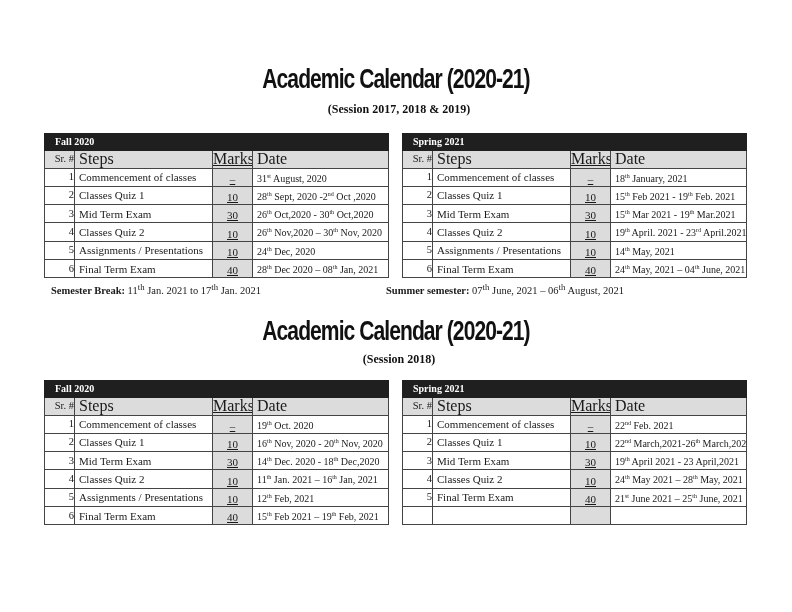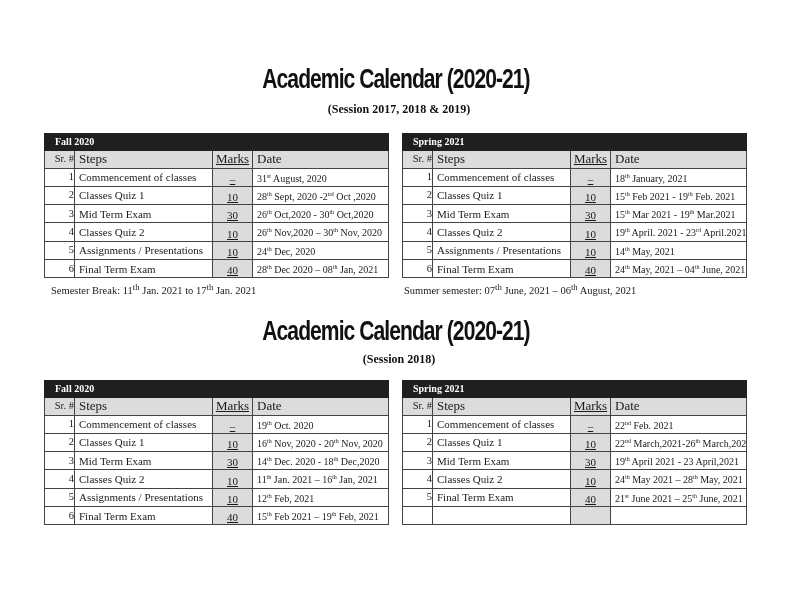--- a/index.html
+++ b/index.html
@@ -10,29 +10,29 @@
            font-size:27px; letter-spacing:-1.2px; transform:scaleX(0.78); transform-origin:center;
            color:#111; line-height:30px; }
   .subtitle { position:absolute; left:3px; width:792px; text-align:center;
               font-weight:bold; font-size:12px; line-height:14px; color:#111; }
   .tbl { position:absolute; width:344px; border-collapse:collapse; table-layout:fixed;
          font-size:11px; }
   .tbl td, .tbl th { border:1px solid #444; padding:0 4px; height:16.5px; line-height:14px;
                      white-space:nowrap; overflow:hidden; }
   .tbl .band td { background:#1f1f1f; color:#fff; font-weight:bold; font-size:10px;
                   height:16px; border:1px solid #1f1f1f; padding-left:10px; }
-  .tbl .colhdr td { background:#dcdcdc; font-weight:normal; font-size:13px; }
+  .tbl .colhdr td { background:#dcdcdc; font-weight:normal; font-size:16px; }
   .tbl td.sr { text-align:right; font-size:10.5px; padding:0; }
   .tbl td.marks { background:#dcdcdc; text-align:center; padding:0;text-decoration:underline; }
   .tbl tr.data td.marks { vertical-align:bottom; padding-bottom:0; }
   .tbl tr.colhdr td.marks { text-align:center; }
   .tbl td.date { font-size:10px; }
   .tbl td.date sup { font-size:6px; }
   .note { position:absolute; font-size:10.5px; white-space:nowrap; }
-  .note b { font-weight:normal;text-align:center; }
+  .note b { font-weight:bold;text-align:center; }
   col.c-sr { width:30px; } col.c-steps { width:138px; } col.c-marks { width:40px; } col.c-date { width:136px; }
 </style>
 </head>
 <body>
 
 <div class="title" style="top:64px;">Academic Calendar (2020-21)</div>
 <div class="subtitle" style="top:102px;">(Session 2017, 2018 &amp; 2019)</div>
 
 <table class="tbl" style="left:44px; top:133px;">
     <colgroup>
@@ -142,21 +142,21 @@
         <td class="marks">40</td>
         <td class="date">24<sup>th</sup> May, 2021 – 04<sup>th</sup> June, 2021</td>
       </tr>
     </tbody>
   </table>
 
 <div class="note" style="left:51px; top:281px;">
   <b>Semester Break:</b>
   <span>11<sup>th</sup> Jan. 2021 to   17<sup>th</sup> Jan. 2021</span>
 </div>
-<div class="note" style="left:404px; top:281px;">
+<div class="note" style="left:386px; top:281px;">
   <b>Summer semester:</b>
   <span>07<sup>th</sup> June, 2021 – 06<sup>th</sup> August, 2021</span>
 </div>
 
 <div class="title" style="top:316px;">Academic Calendar (2020-21)</div>
 <div class="subtitle" style="top:352px;">(Session 2018)</div>
 
 <table class="tbl" style="left:44px; top:380px;">
     <colgroup>
       <col class="c-sr">

